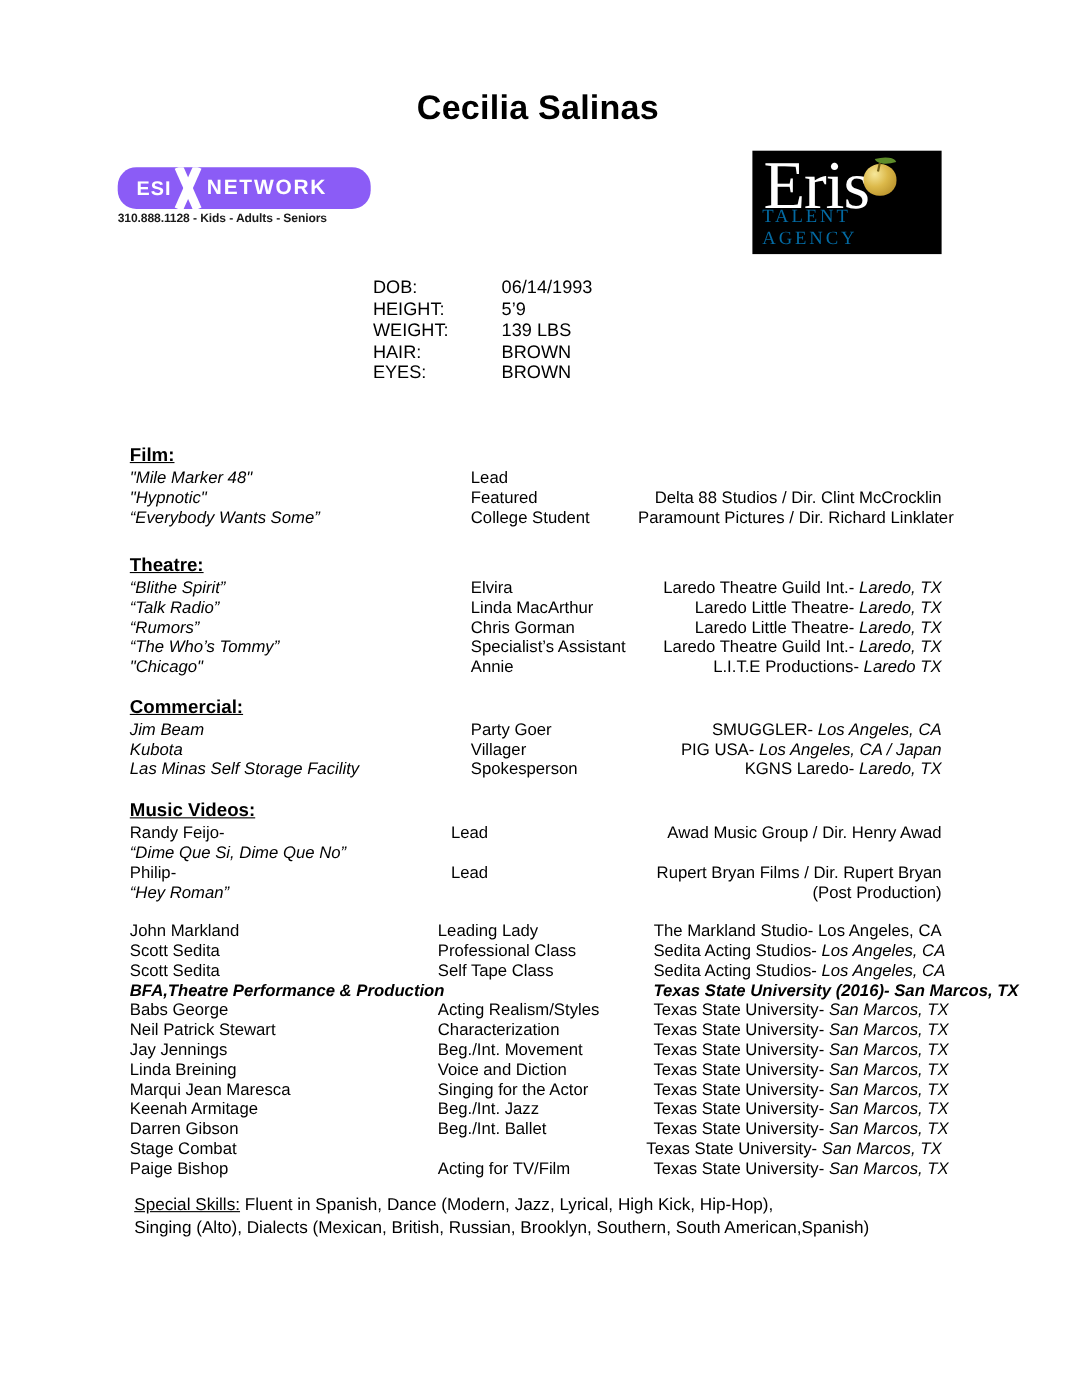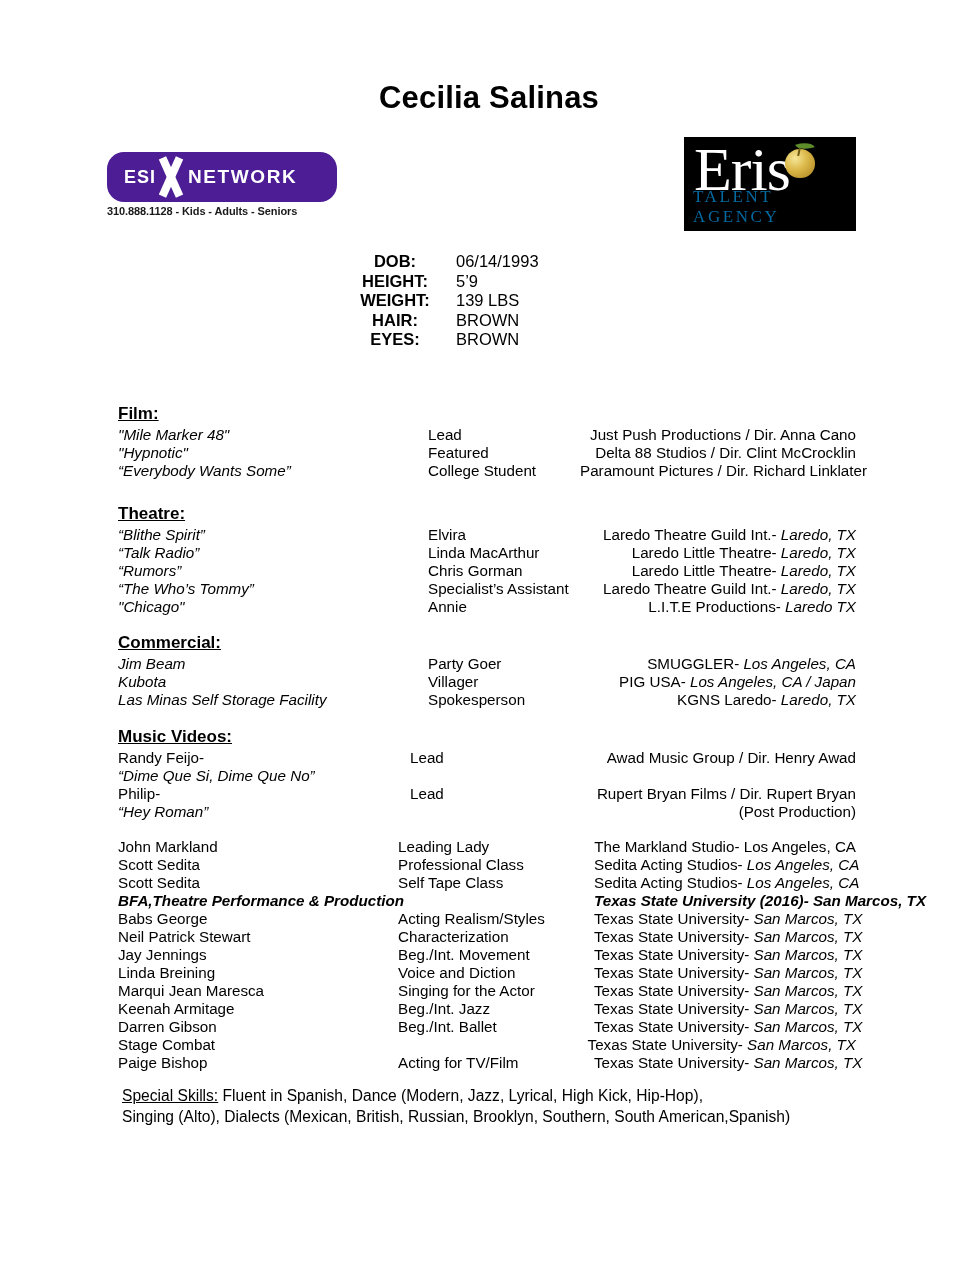--- a/index.html
+++ b/index.html
@@ -37,22 +37,22 @@
 
   
   .esi-logo {
     position: absolute;
     left: 107px;
     top: 152px;
     width: 230px;
   }
   .esi-bar {
     position: relative;
-    height: 50px;
-    background: #4c1d95;
+    height: 38px;
+    background: #8b5cf6;
     border-radius: 17px;
     display: flex;
     align-items: center;
     overflow: hidden;
   }
   .esi-esi {
     color: #ffffff;
     font-size: 18px;
     font-weight: bold;
     letter-spacing: 1px;
@@ -167,22 +167,22 @@
   }
   .vital-inner {
     display: inline-block;
     width: 300px;
     text-align: left;
     padding-left: 0;
   }
   .vital-lbl {
     display: inline-block;
     width: 112px;
-    text-align: center;
-    font-weight: bold;
+    text-align: left;
+    font-weight: normal;
   }
   .vital-val { margin-left: 5px; }
 
   
   .section {
     position: absolute;
     left: 118px;
     width: 738px;
     margin-top: 28px;
   }
@@ -259,21 +259,20 @@
       <div class="vital-row"><span class="vital-inner"><span class="vital-lbl">WEIGHT:</span><span class="vital-val">139 LBS</span></span></div>
       <div class="vital-row"><span class="vital-inner"><span class="vital-lbl">HAIR:</span><span class="vital-val">BROWN</span></span></div>
       <div class="vital-row"><span class="vital-inner"><span class="vital-lbl">EYES:</span><span class="vital-val">BROWN</span></span></div>
     </div>
 
   <div class="section grp-a" id="sec-film" style="top:375px">
       <div class="sec-head">Film:</div>
       <div class="row">
         <span class="c1 it">"Mile Marker 48"</span>
         <span class="c2">Lead</span>
-        <span class="c3">Just Push Productions / Dir. Anna Cano</span>
       </div>
       <div class="row">
         <span class="c1 it">"Hypnotic"</span>
         <span class="c2">Featured</span>
         <span class="c3">Delta 88 Studios / Dir. Clint McCrocklin</span>
       </div>
       <div class="row">
         <span class="c1 it">“Everybody Wants Some”</span>
         <span class="c2">College Student</span>
         <span class="c3">Paramount Pictures / Dir. Richard Linklater</span>

